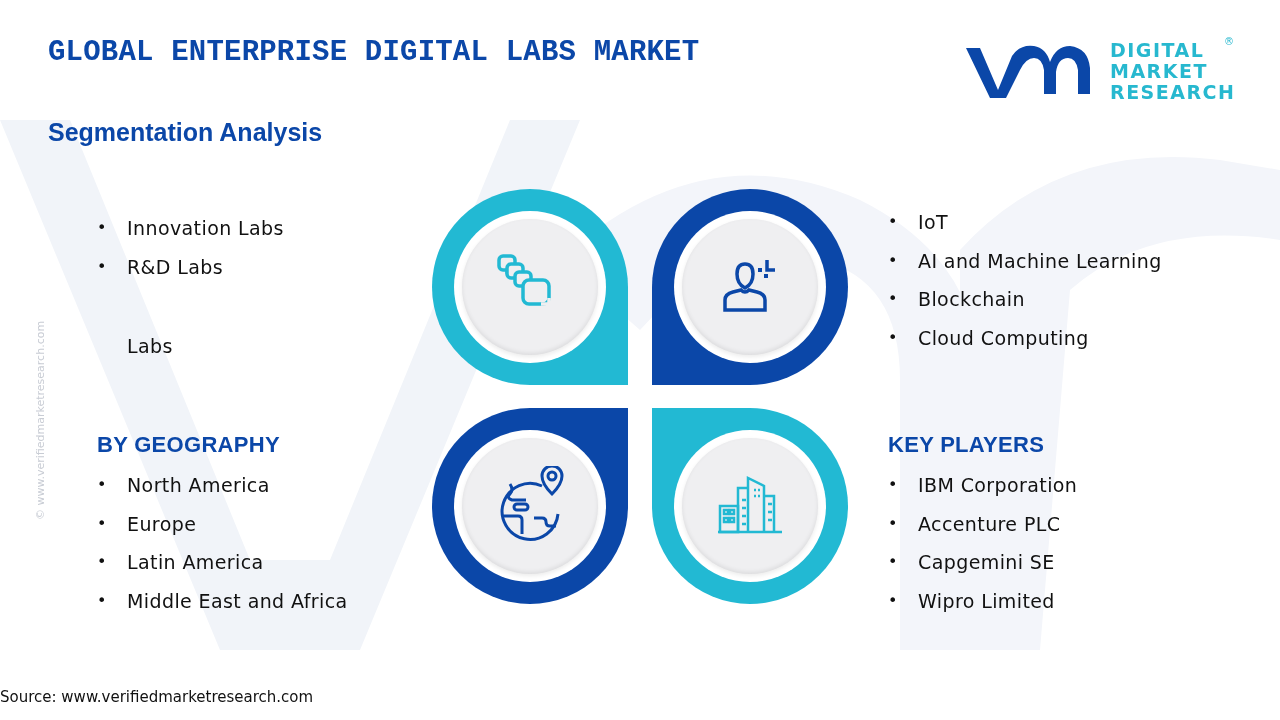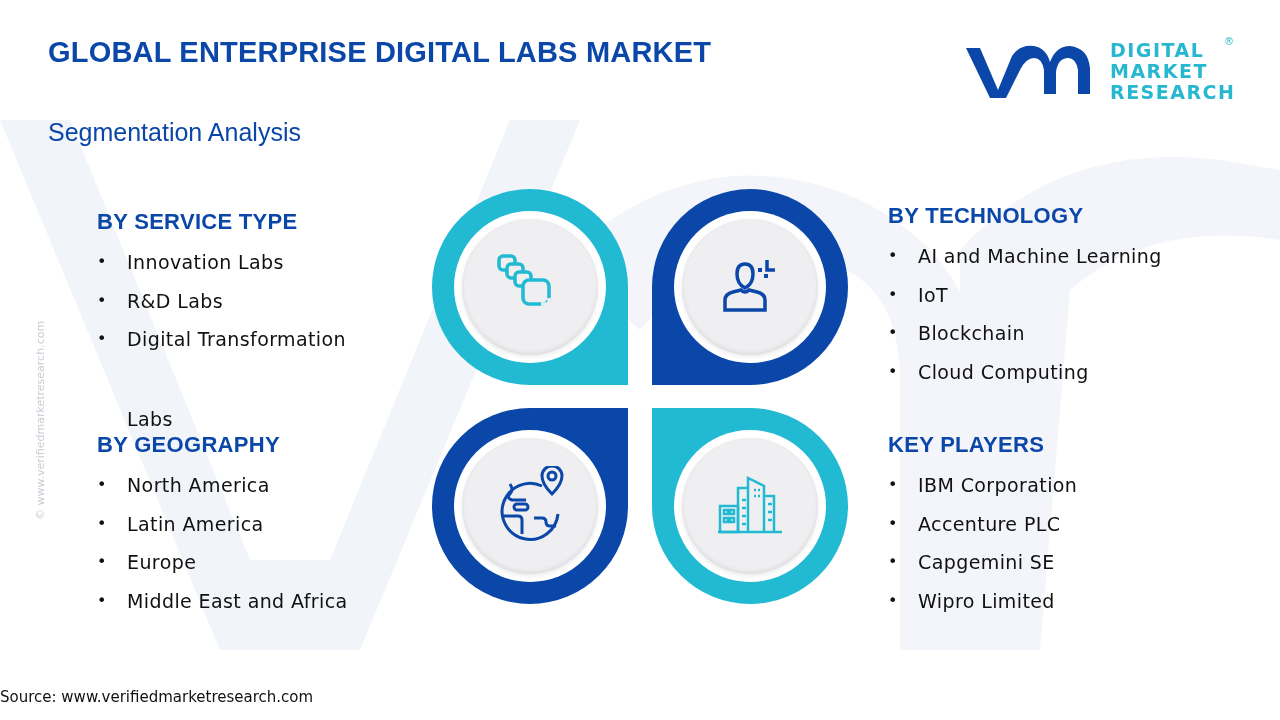--- a/index.html
+++ b/index.html
@@ -9,26 +9,27 @@
     font-family: "DejaVu Sans", "Liberation Sans", sans-serif;
     position: relative;
   }
   .watermark-bg {
     position: absolute; inset: 0; pointer-events: none;
   }
   .title {
     position: absolute; left: 48px; top: 36px;
     font-size: 29px; font-weight: bold; color: #0b47a8;
     letter-spacing: 0.2px;
-    font-family: Liberation Sans, sans-serif;
+    font-family: Liberation Mono, monospace;
   }
   .subtitle {
     position: absolute; left: 48px; top: 118px;
     font-size: 25px; color: #0b47a8;
     font-family: "Liberation Sans", sans-serif;
+    font-weight: bold;
   }
   .logo {
     position: absolute; left: 962px; top: 36px; width: 270px; height: 70px;
   }
   .logo-text {
     position: absolute; left: 148px; top: 4px;
     color: #27b8cf; font-weight: bold; font-size: 19px; line-height: 21px;
     letter-spacing: 1.5px;
     font-family: "DejaVu Sans", sans-serif;
   }
@@ -95,44 +96,41 @@
     <div>DIGITAL</div>
     <div>MARKET</div>
     <div>RESEARCH</div>
   </div>
   <div class="logo-reg">®</div>
 </div>
 
 <div class="side-watermark">© www.verifiedmarketresearch.com</div>
 
 <div class="seg" style="left:97px; top:209px;">
-  <h3>BY SERVICE TYPE</h3>
   <ul>
     <li>Innovation Labs</li>
     <li>R&amp;D Labs</li>
-    <li>Digital Transformation</li>
     <li style="list-style:none;margin-top:41px;" class="nobullet">Labs</li>
   </ul>
 </div>
 
 <div class="seg" style="left:97px; top:432px;">
   <h3>BY GEOGRAPHY</h3>
   <ul>
     <li>North America</li>
+    <li>Europe</li>
     <li>Latin America</li>
-    <li>Europe</li>
     <li>Middle East and Africa</li>
   </ul>
 </div>
 
 <div class="seg" style="left:888px; top:203px;">
-  <h3>BY TECHNOLOGY</h3>
-  <ul>
+  <ul>
+    <li>IoT</li>
     <li>AI and Machine Learning</li>
-    <li>IoT</li>
     <li>Blockchain</li>
     <li>Cloud Computing</li>
   </ul>
 </div>
 
 <div class="seg" style="left:888px; top:432px;">
   <h3>KEY PLAYERS</h3>
   <ul>
     <li>IBM Corporation</li>
     <li>Accenture PLC</li>

